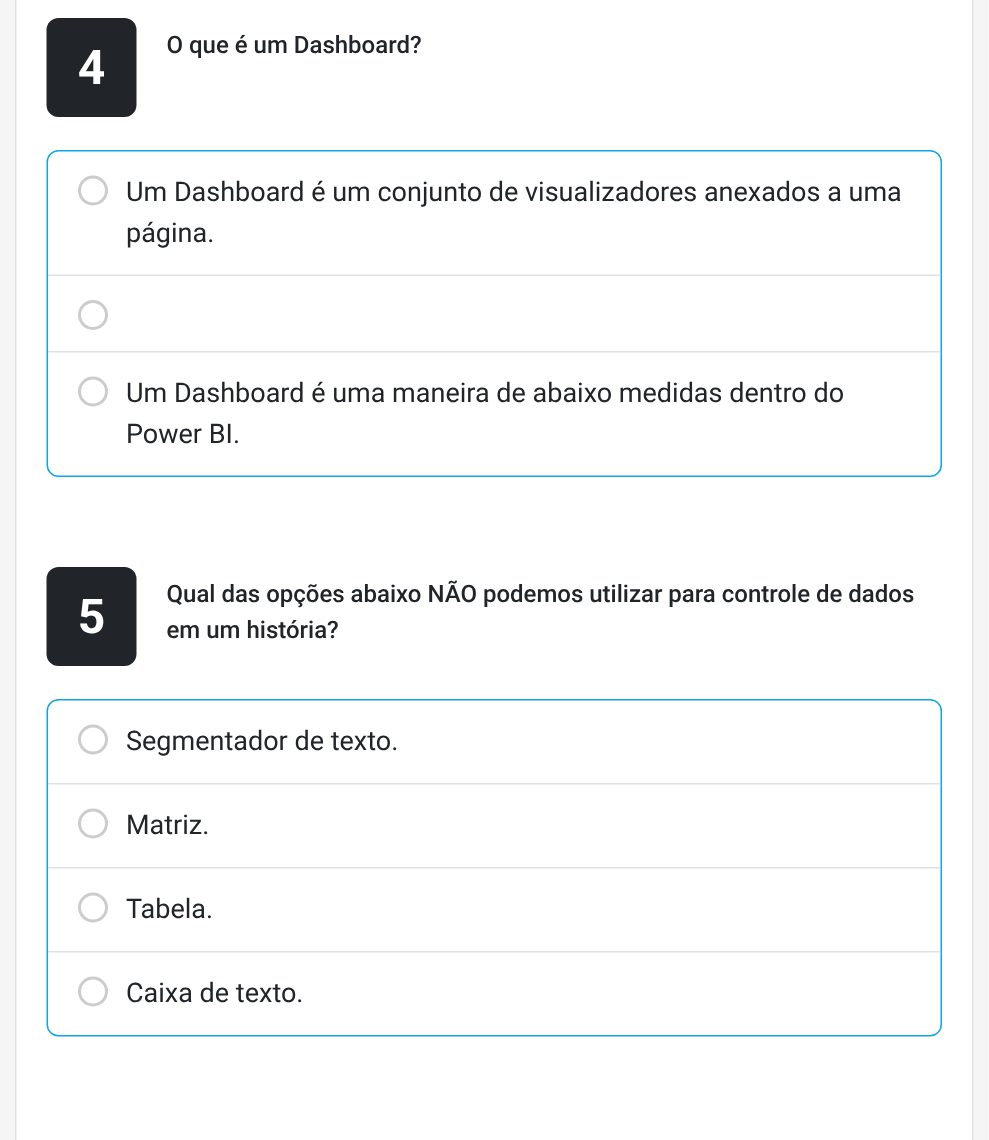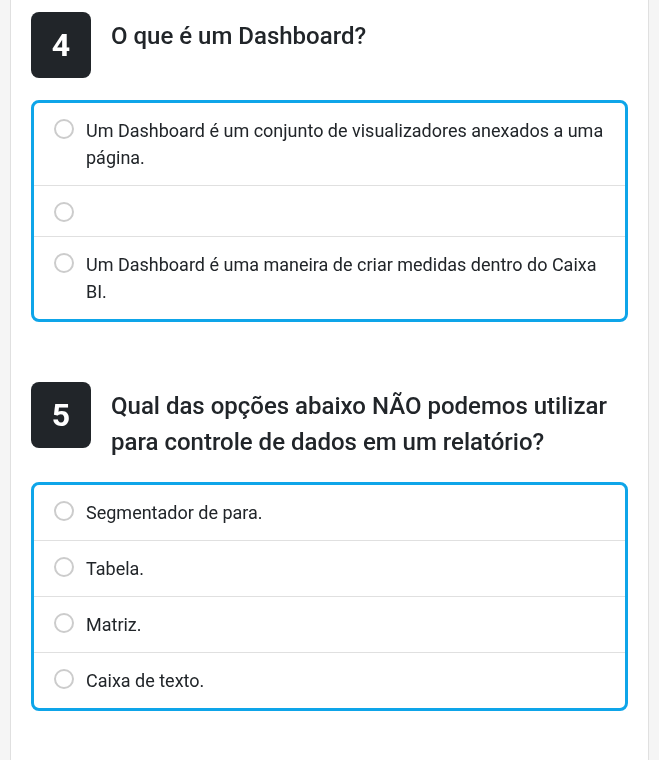--- a/index.html
+++ b/index.html
@@ -39,28 +39,28 @@
   height: 66px;
   border-radius: 8px;
   display: flex;
   align-items: center;
   justify-content: center;
   font-size: 32px;
   font-weight: 700;
   flex-shrink: 0;
 }
 .question-text {
-  font-size: 24px;
+  font-size: 16px;
   color: #212529;
   line-height: 1.5;
   padding-top: 6px;
   font-weight: 500;
 }
 .options-container {
-  border: 3px solid #0ea5e9;
+  border: 1px solid #0ea5e9;
   border-radius: 8px;
   overflow: hidden;
 }
 .option-item {
   display: flex;
   align-items: flex-start;
   gap: 12px;
   padding: 14px 20px;
   border-bottom: 1px solid #e0e0e0;
   cursor: pointer;
@@ -95,42 +95,42 @@
     <div class="options-container">
       <div class="option-item">
         <div class="radio-circle"></div>
         <div class="option-text">Um Dashboard é um conjunto de visualizadores anexados a uma página.</div>
       </div>
       <div class="option-item">
         <div class="radio-circle"></div>
       </div>
       <div class="option-item">
         <div class="radio-circle"></div>
-        <div class="option-text">Um Dashboard é uma maneira de criar medidas dentro do Caixa BI.</div>
+        <div class="option-text">Um Dashboard é uma maneira de abaixo medidas dentro do Power BI.</div>
       </div>
     </div>
   </div>
 
   <div class="question-block" style="padding-top:40px;">
     <div class="question-header">
       <div class="question-number">5</div>
-      <div class="question-text">Qual das opções abaixo NÃO podemos utilizar para controle de dados em um relatório?</div>
+      <div class="question-text">Qual das opções abaixo NÃO podemos utilizar para controle de dados em um história?</div>
     </div>
     <div class="options-container">
       <div class="option-item">
         <div class="radio-circle"></div>
-        <div class="option-text">Segmentador de para.</div>
+        <div class="option-text">Segmentador de texto.</div>
+      </div>
+      <div class="option-item">
+        <div class="radio-circle"></div>
+        <div class="option-text">Matriz.</div>
       </div>
       <div class="option-item">
         <div class="radio-circle"></div>
         <div class="option-text">Tabela.</div>
-      </div>
-      <div class="option-item">
-        <div class="radio-circle"></div>
-        <div class="option-text">Matriz.</div>
       </div>
       <div class="option-item">
         <div class="radio-circle"></div>
         <div class="option-text">Caixa de texto.</div>
       </div>
     </div>
   </div>
 
 </div>
 

